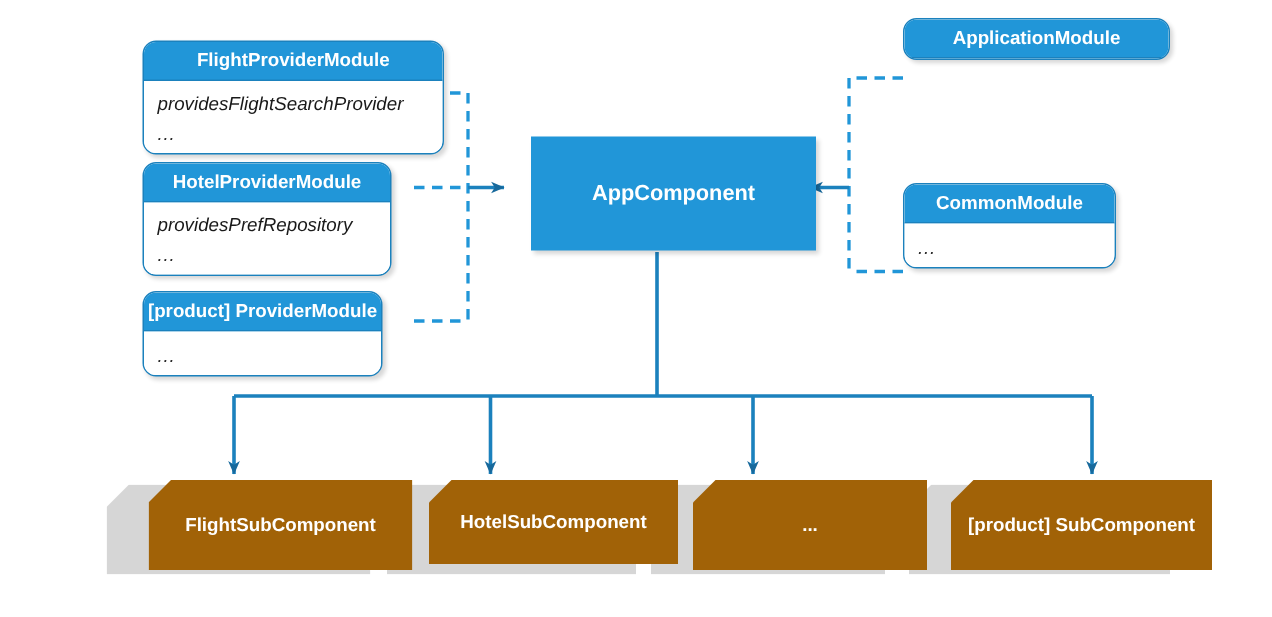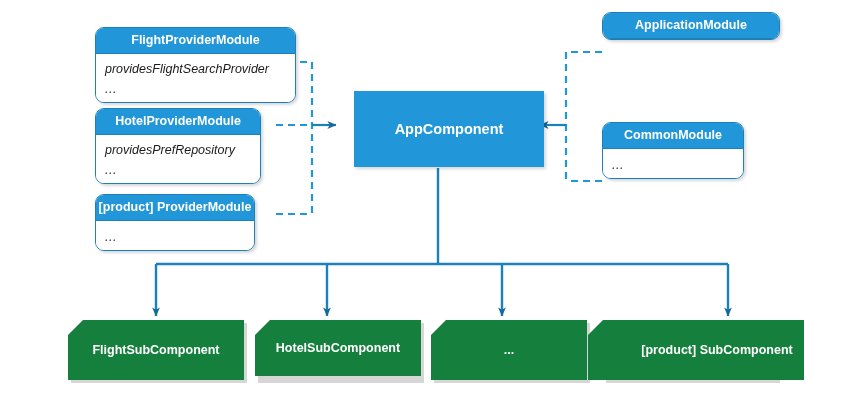--- a/index.html
+++ b/index.html
@@ -83,30 +83,31 @@
     align-items: center;
     justify-content: center;
     box-shadow: 2px 2px 3px rgba(0,0,0,0.16);
     z-index: 3;
     margin-left: 12px;
   }
 
   
   .subcomponent {
     position: absolute;
-    background: #15803d;
+    background: #a16207;
     color: #ffffff;
     font-size: 12.5px;
     font-weight: bold;
     display: flex;
     align-items: center;
     justify-content: center;
     clip-path: polygon(15px 0, 100% 0, 100% 100%, 0 100%, 0 15px);
     z-index: 3;
     text-align: center;
+    margin-left: 31px;
   }
   .subcomponent-shadow {
     position: absolute;
     background: rgba(0,0,0,0.16);
     clip-path: polygon(15px 0, 100% 0, 100% 100%, 0 100%, 0 15px);
     z-index: 2;
   }
   .subcomponent .label {
     padding: 0 6px;
     white-space: nowrap;
@@ -204,17 +205,17 @@
   <div class="subcomponent" style="left:255px; top:320px; width:166px; height:56px;">
     <span class="label">HotelSubComponent</span>
   </div>
 
   <div class="subcomponent-shadow" style="left:434px; top:323px; width:156px; height:60px;"></div>
   <div class="subcomponent" style="left:431px; top:320px; width:156px; height:60px;">
     <span class="label">...</span>
   </div>
 
   <div class="subcomponent-shadow" style="left:606px; top:323px; width:174px; height:60px;"></div>
-  <div class="subcomponent" style="left:588px; top:320px; width:174px; height:60px;padding-left:42px;">
+  <div class="subcomponent" style="left:603px; top:320px; width:174px; height:60px;">
     <span class="label">[product] SubComponent</span>
   </div>
 
 </div>
 
 </body></html>

